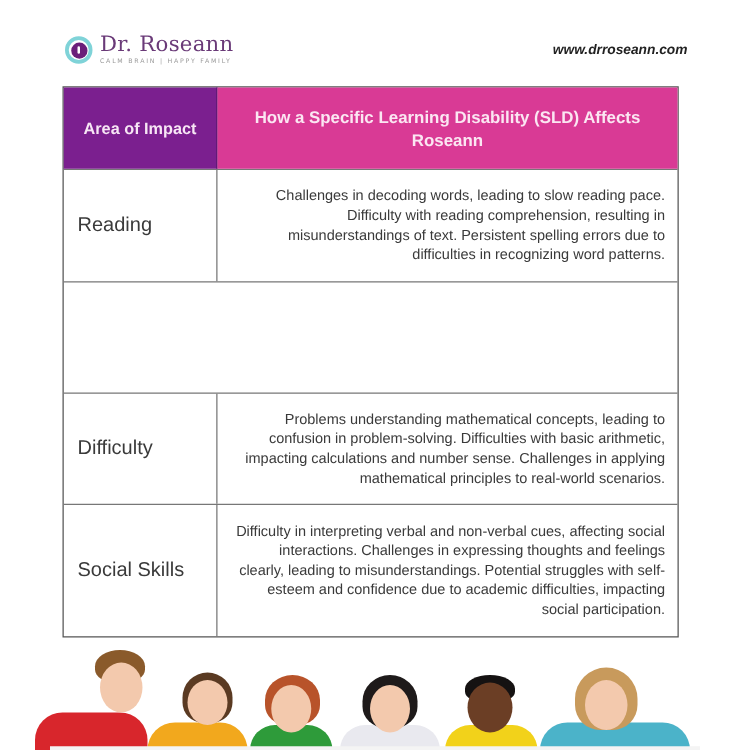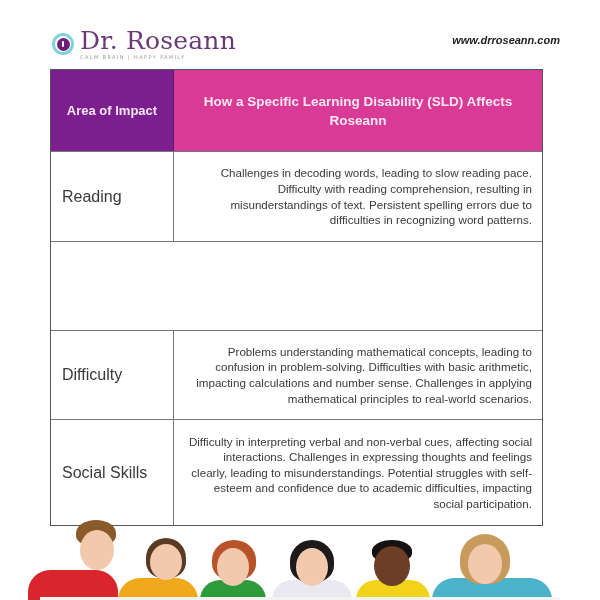--- a/index.html
+++ b/index.html
@@ -5,30 +5,30 @@
     * { box-sizing: border-box; margin: 0; padding: 0; }
     html, body { width: 600px; height: 600px; background: #ffffff; overflow: hidden; }
     body { position: relative; font-family: "DejaVu Sans", "Liberation Sans", sans-serif; color: #3a3a3a; }
 
     .header { position: absolute; left: 0; top: 0; width: 600px; height: 64px; }
     .logo { position: absolute; left: 52px; top: 28px; display: flex; align-items: center; }
     .logo-mark { width: 22px; height: 22px; border-radius: 50%; border: 3px solid #7fd3d8; display: flex; align-items: center; justify-content: center; background: #fff; }
     .logo-mark .inner { width: 13px; height: 13px; border-radius: 50%; background: #6b1f7a; display: flex; align-items: center; justify-content: center; }
     .logo-mark .inner span { width: 2px; height: 6px; background: #fff; border-radius: 1px; }
     .logo-text { margin-left: 6px; display: flex; flex-direction: column; line-height: 1; }
-    .logo-name { font-family: "DejaVu Serif", "Liberation Serif", serif; font-size: 25px; color: #6a3a78; letter-spacing: 0.2px; }
+    .logo-name { font-family: "DejaVu Serif", "Liberation Serif", serif; font-size: 17px; color: #6a3a78; letter-spacing: 0.2px; }
     .logo-tagline { font-size: 5px; color: #9a9a9a; letter-spacing: 1.4px; margin-top: 2px; text-transform: uppercase; }
-    .site-url { position: absolute; right: 40px; top: 34px; font-family: "Liberation Sans", sans-serif; font-weight: bold; font-style: italic; font-size: 11px; color: #222; }
+    .site-url { position: absolute; right: 50px; top: 34px; font-family: "Liberation Sans", sans-serif; font-weight: bold; font-style: italic; font-size: 11px; color: #222; }
 
     .table { position: absolute; left: 50px; top: 69px; width: 493px; border: 1px solid #555; border-collapse: collapse; }
     .row { display: flex; border-top: 1px solid #777; }
     .row:first-child { border-top: none; }
     .cell-a { width: 123px; flex: 0 0 123px; border-right: 1px solid #777; display: flex; align-items: center; padding-left: 11px; font-size: 16px; color: #3a3a3a; font-family: "Liberation Sans", sans-serif; }
     .cell-b { flex: 1; padding: 0 10px 0 11px; display: flex; align-items: center; font-size: 11.6px; line-height: 15.6px; color: #3a3a3a; font-family: "Liberation Sans", sans-serif; text-align: right; }
-    .head-row { height: 81px; border-top: none; }
+    .head-row { height: 65px; border-top: none; }
     .head-row .cell-a { background: #7b1f8f; color: #f7e6f5; font-weight: bold; font-size: 13px; justify-content: center; padding-left: 0; border-right: 1px solid #5a1870; }
     .head-row .cell-b { background: #d93a95; color: #fbe6f2; font-weight: bold; font-size: 13.5px; line-height: 19px; justify-content: center; text-align: center; padding: 0 18px; }
     .r1 { height: 90px; }
     .r2 { height: 89px; }
     .r3 { height: 89px; }
     .r4 { height: 106px; }
 
     .kids { position: absolute; left: 0; top: 520px; width: 600px; height: 80px; }
     .kid { position: absolute; bottom: 0; }
     .kid .body { position: absolute; bottom: 0; border-radius: 22px 22px 0 0; }

